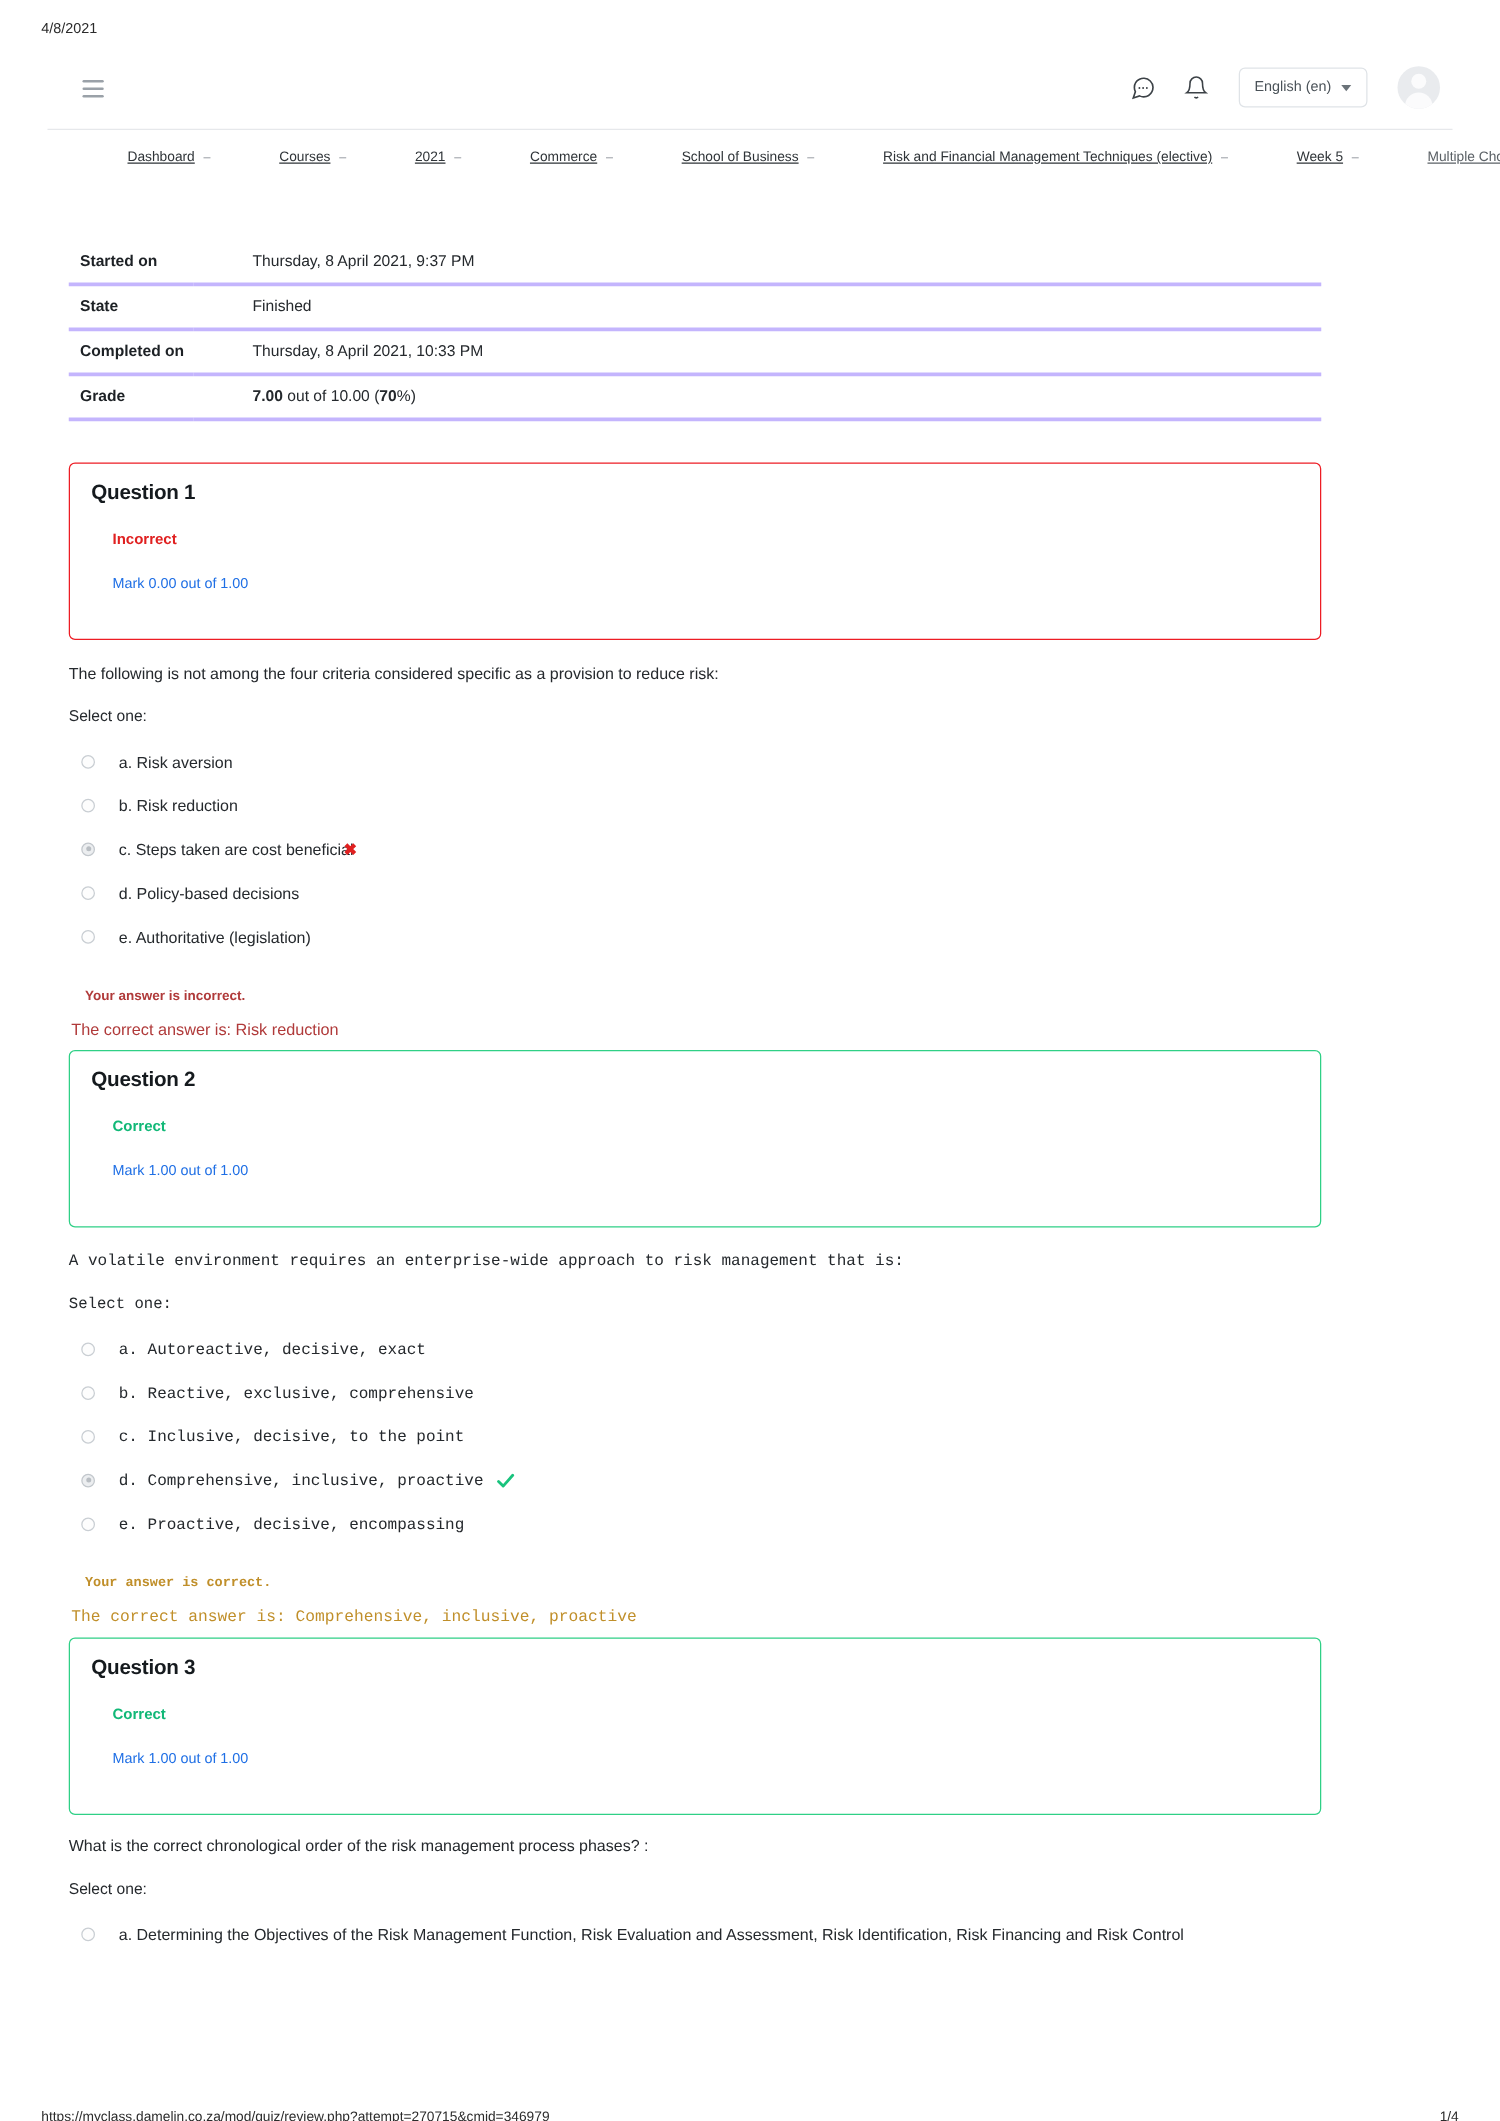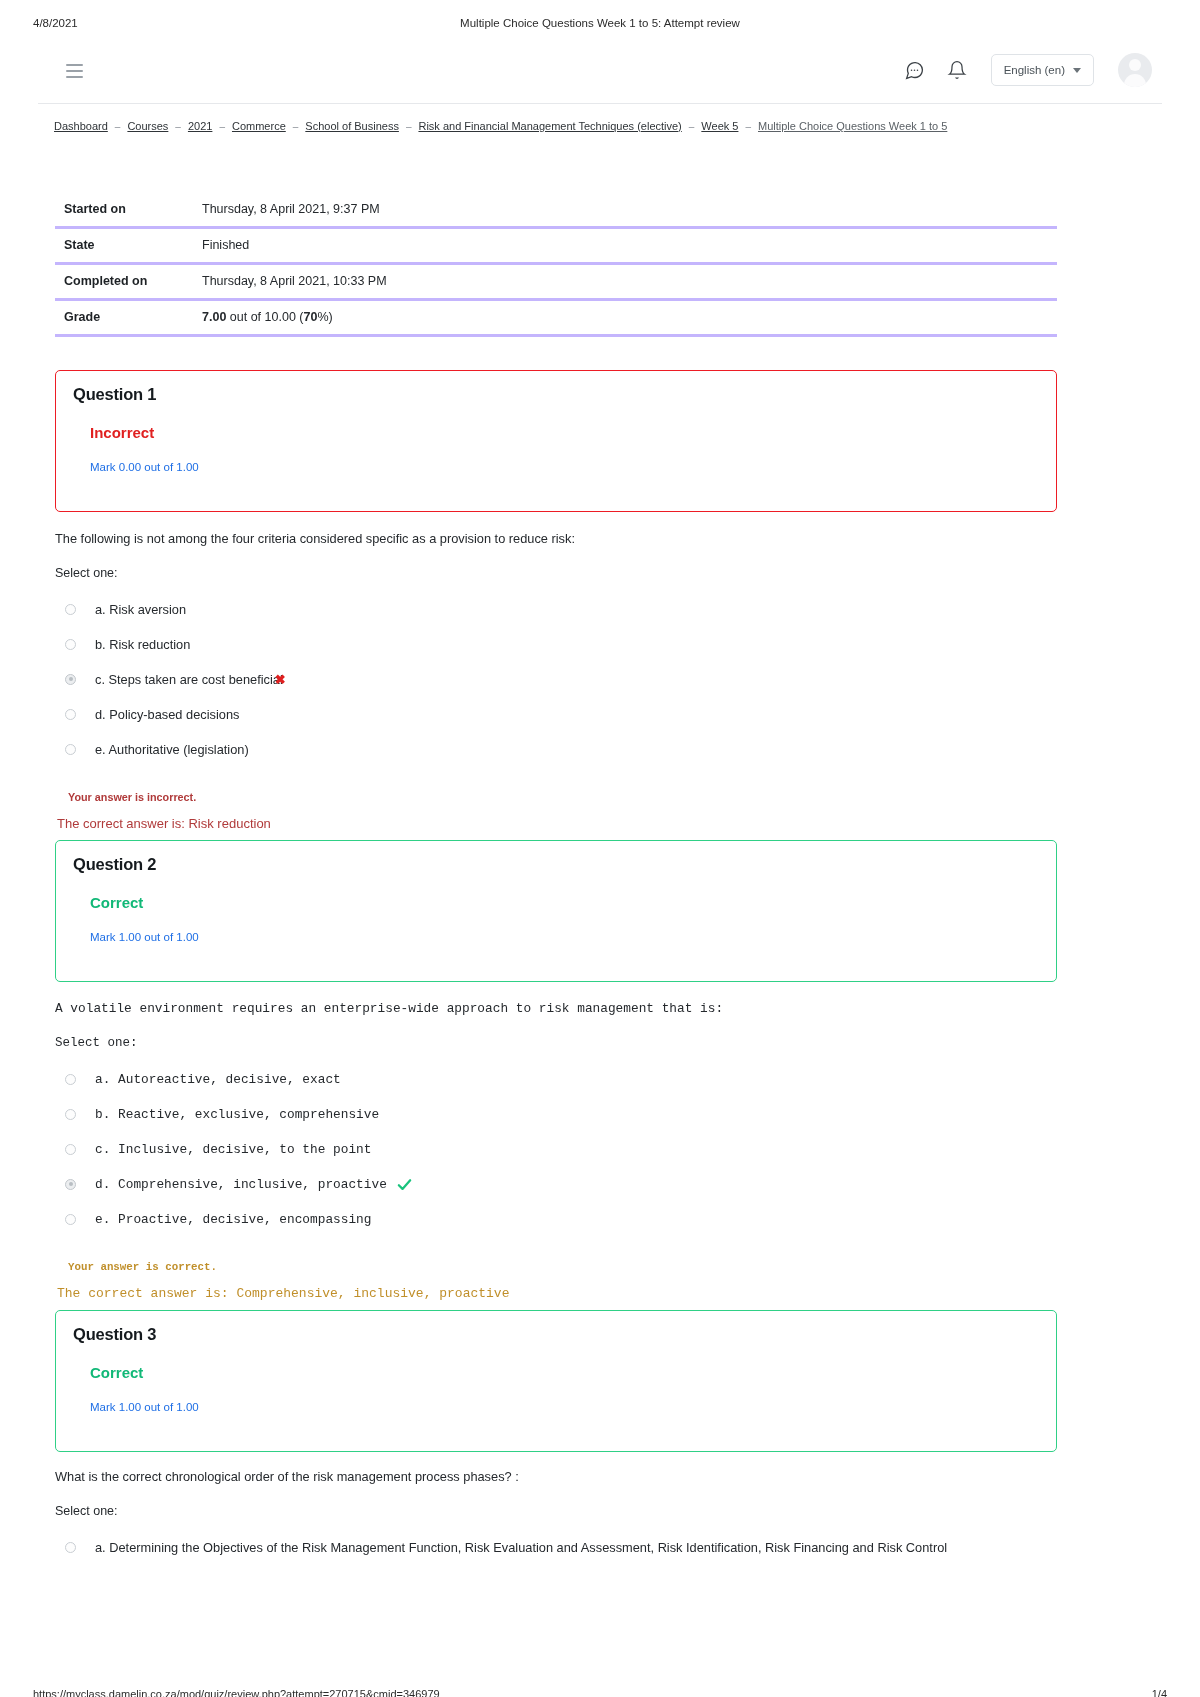--- a/index.html
+++ b/index.html
@@ -138,20 +138,21 @@
     color: #2f3438;
     display: flex;
     align-items: center;
     flex-wrap: nowrap;
     white-space: nowrap;
   }
   .breadcrumb .crumb {
     text-decoration: underline;
     color: #2f3438;
     cursor: pointer;
+    margin-left: 48px;
   }
   .breadcrumb .crumb.last { color: #5b6166; }
   .breadcrumb .sep {
     margin: 0 7px;
     color: #8a9097;
     font-size: 10px;
   }
 
   
   .summary {
@@ -196,21 +197,21 @@
     top: 14px;
     font-size: 16.5px;
     font-weight: bold;
     letter-spacing: -0.2px;
     color: #151a1e;
   }
   .qcard .qstate {
     position: absolute;
     left: 34px;
     top: 53px;
-    font-size: 15px;
+    font-size: 12px;
     font-weight: bold;
   }
   .qcard .qstate.bad  { color: #e02020; }
   .qcard .qstate.good { color: #11b877; }
   .qcard .qmark {
     position: absolute;
     left: 34px;
     top: 90px;
     font-size: 11.5px;
     color: #1f6fe5;
@@ -296,21 +297,20 @@
   .print-footer .pf-url { position: absolute; left: 33px; top: 0; }
   .print-footer .pf-page { position: absolute; right: 33px; top: 0; }
 
   .clipbox { position: absolute; overflow: hidden; }
 </style>
 </head>
 <body>
 
 <div class="print-header">
   <span class="ph-date">4/8/2021</span>
-  <span class="ph-title">Multiple Choice Questions Week 1 to 5: Attempt review</span>
 </div>
 
 <div class="navbar">
   <div class="hamburger">
     <i></i>
       <i></i>
       <i></i>
   </div>
   <div class="nav-right">
     <div class="nav-icon">

